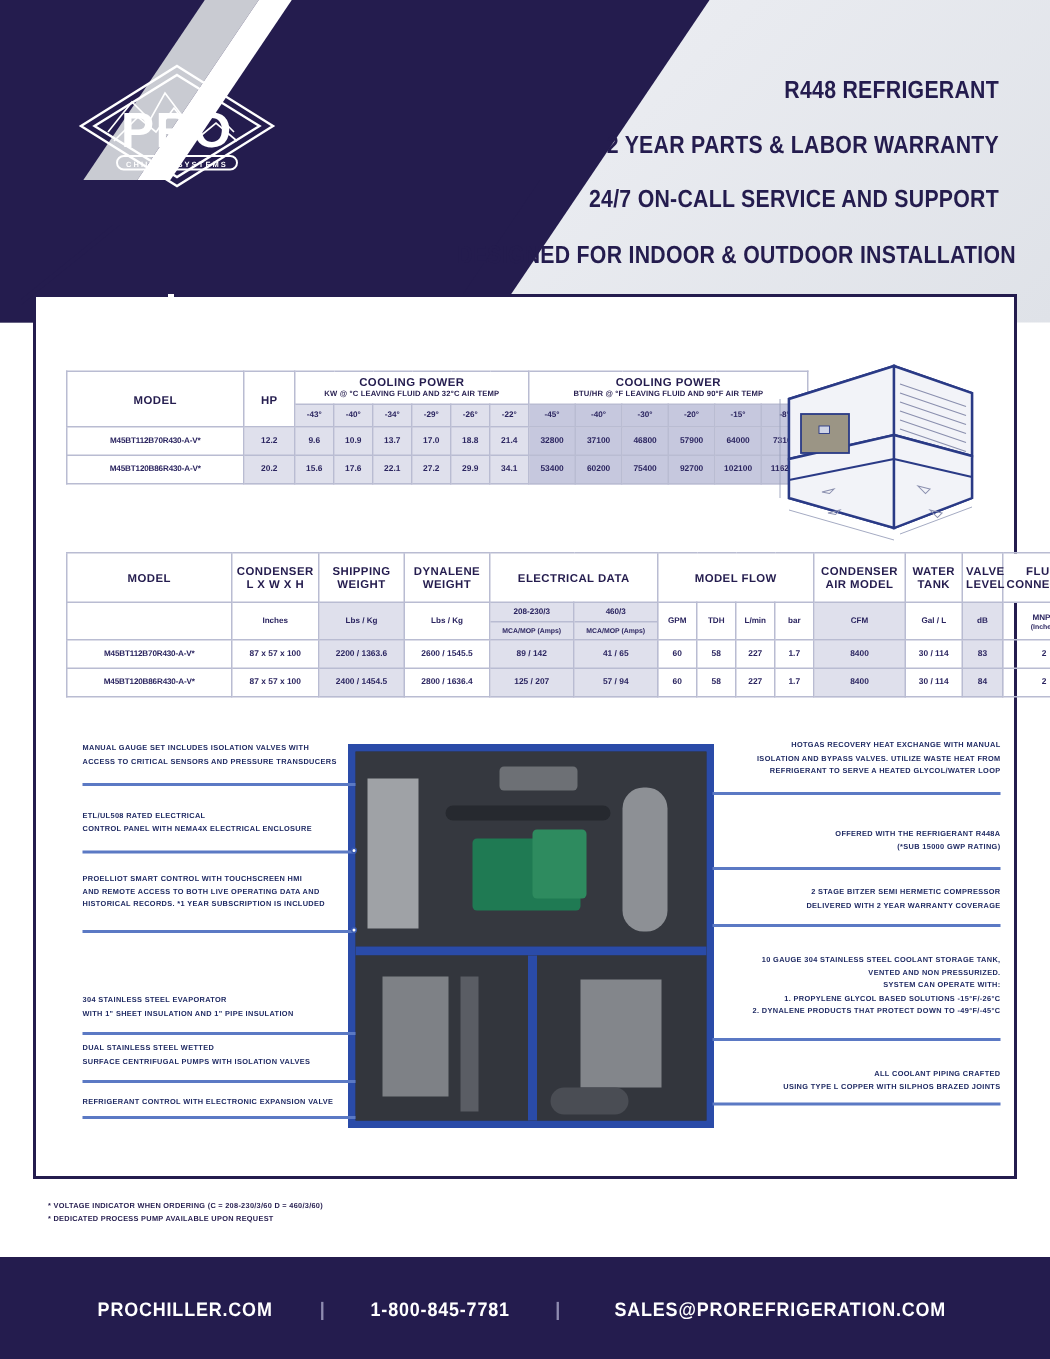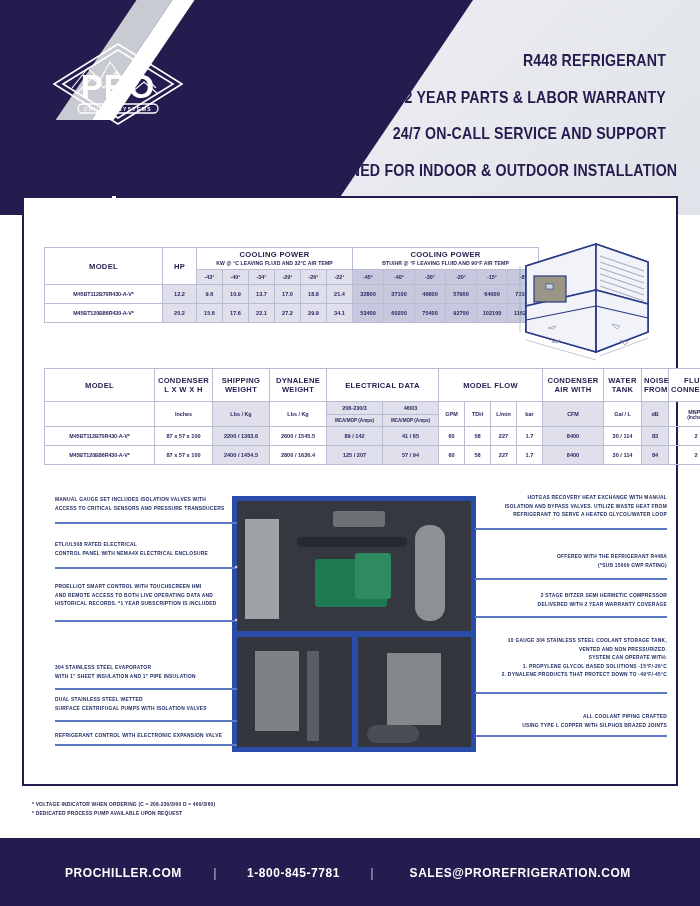--- a/index.html
+++ b/index.html
@@ -353,29 +353,29 @@
           <div>WEIGHT</div>
         </th>
         <th class="hdr-big" rowspan="2">
           <div>DYNALENE</div>
           <div>WEIGHT</div>
         </th>
         <th class="hdr-big" colspan="2" rowspan="2">ELECTRICAL DATA</th>
         <th class="hdr-big" colspan="4" rowspan="2">MODEL FLOW</th>
         <th class="hdr-big" rowspan="2">
           <div>CONDENSER</div>
-          <div>AIR WITH</div>
+          <div>AIR MODEL</div>
         </th>
         <th class="hdr-big" rowspan="2">
           <div>WATER</div>
           <div>TANK</div>
         </th>
         <th class="hdr-big" rowspan="2">
-          <div>NOISE</div>
-          <div>FROM</div>
+          <div>VALVE</div>
+          <div>LEVEL</div>
         </th>
         <th class="hdr-big" rowspan="2">
           <div>FLUID</div>
           <div>CONNECTONS</div>
         </th>
       </tr>
       <tr></tr>
       <tr>
         <td style="border:1px solid #b9bcd2;background:#fff"></td>
         <td class="sub-cell">Inches</td>

